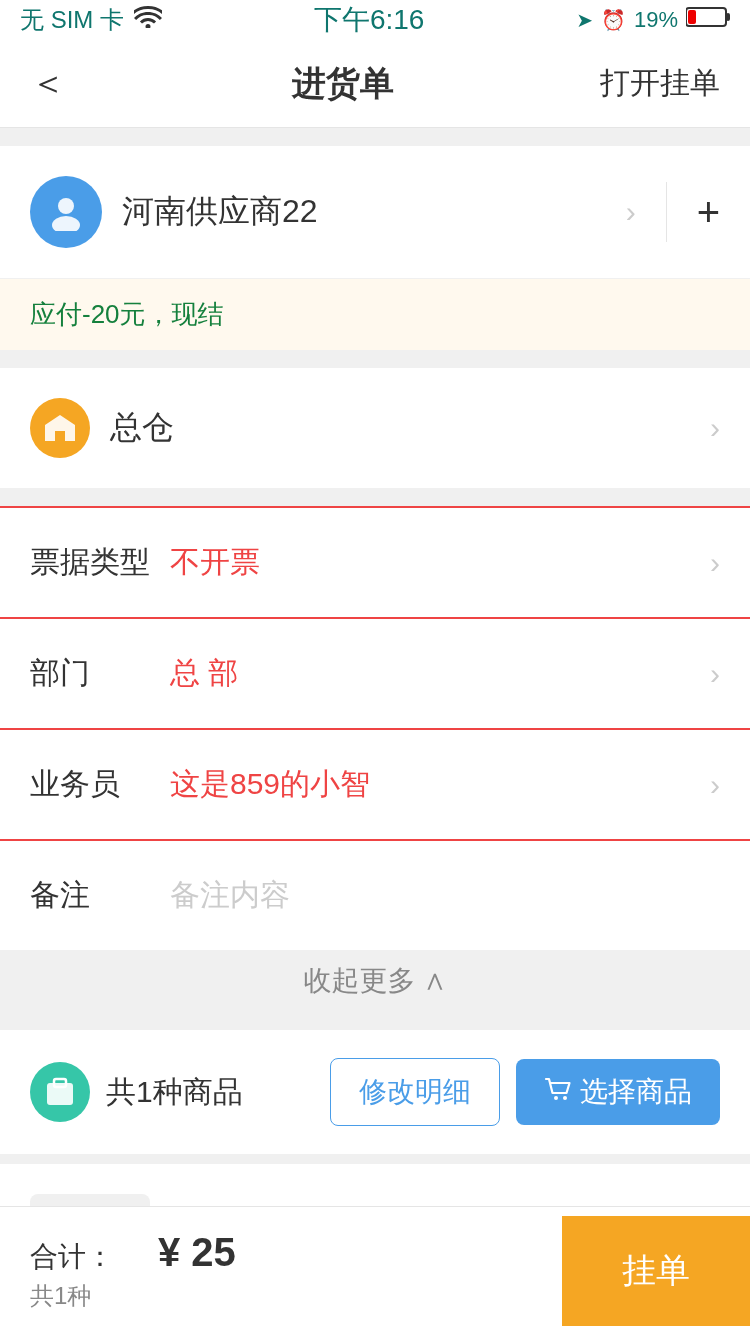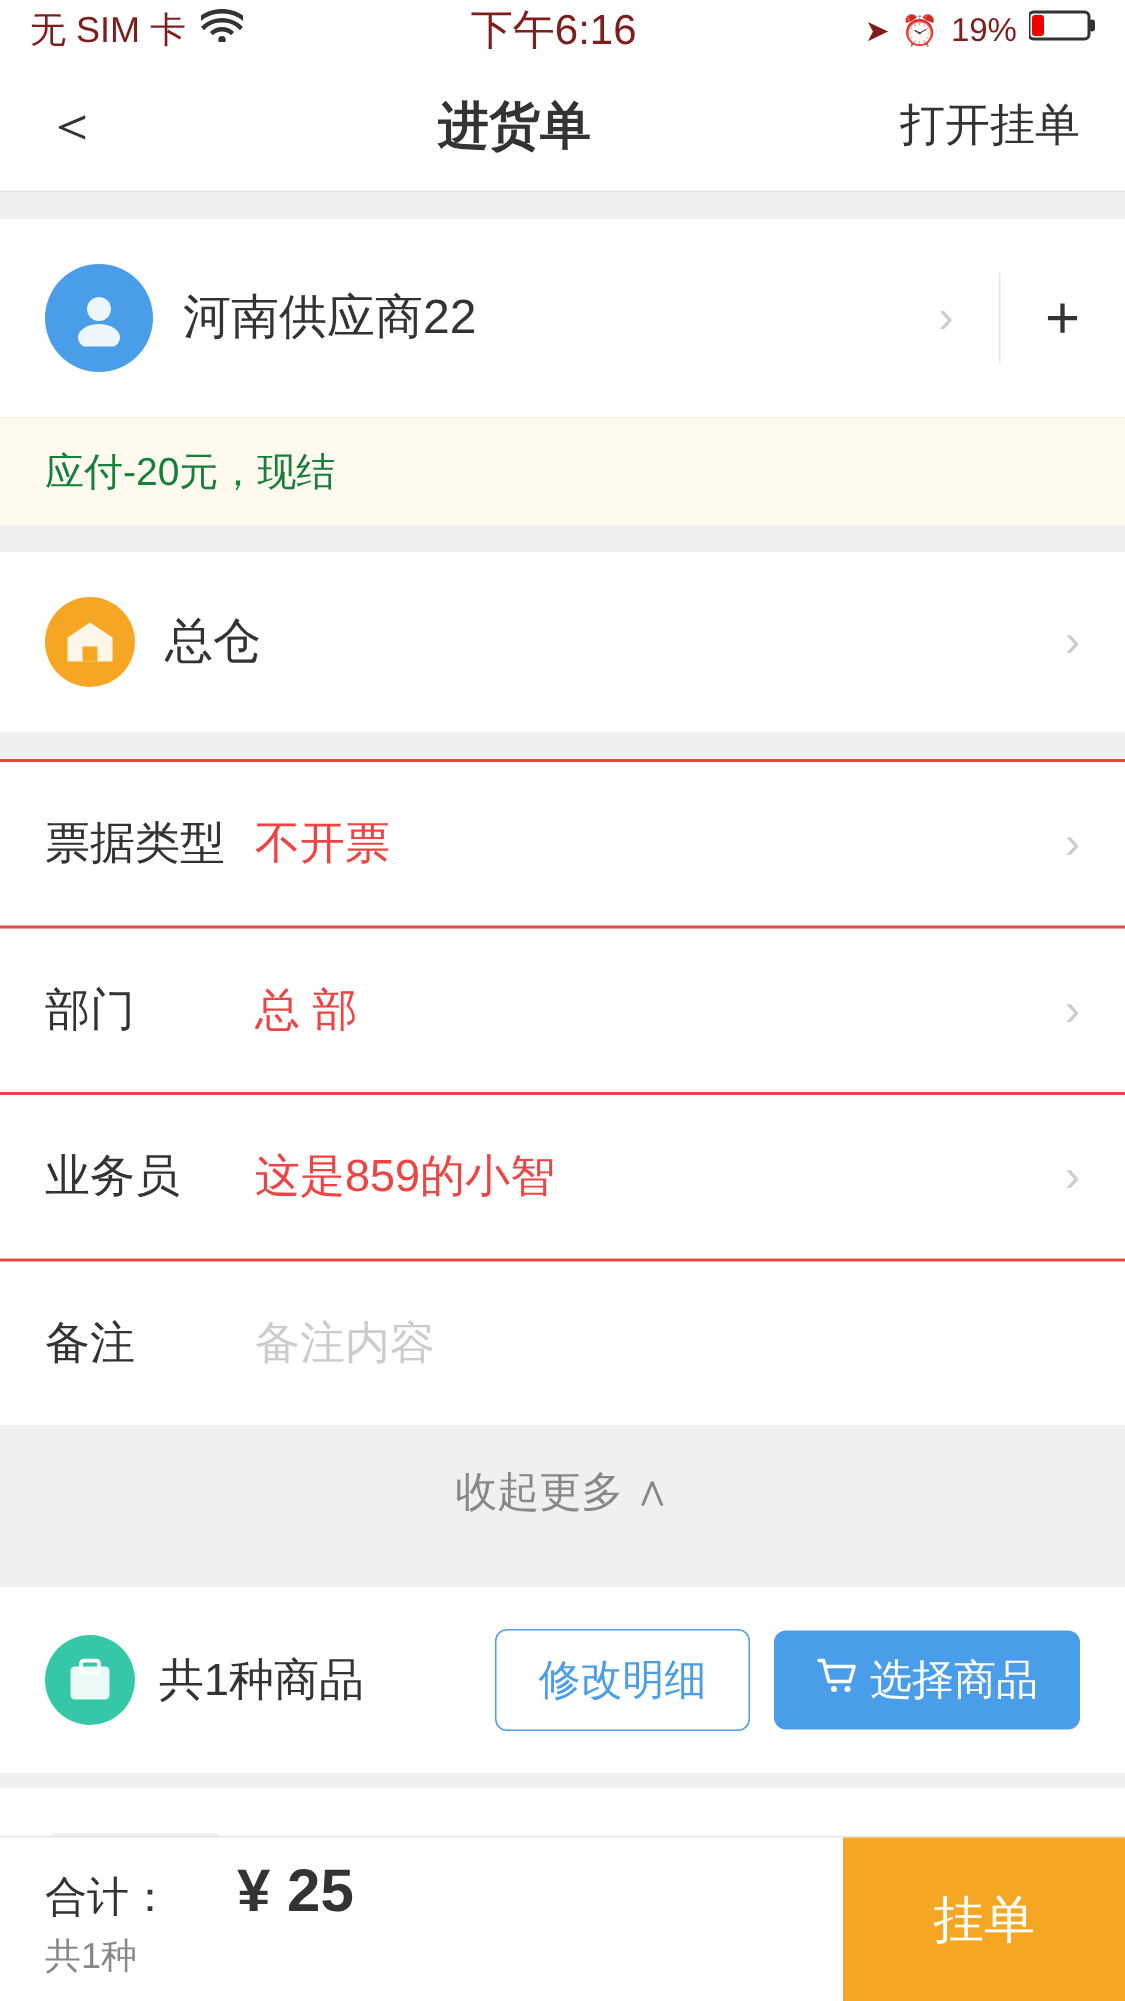--- a/index.html
+++ b/index.html
@@ -14,21 +14,21 @@
     }
     
     .status-bar {
       background: #fff;
       height: 40px;
       display: flex;
       align-items: center;
       justify-content: space-between;
       padding: 0 20px;
       font-size: 24px;
-      color: #7f1d1d;
+      color: #0f766e;
     }
     .status-left { display: flex; align-items: center; gap: 10px; }
     .status-center { font-size: 28px; font-weight: 500; }
     .status-right { display: flex; align-items: center; gap: 8px; font-size: 22px; }
     
     .nav-bar {
       background: #fff;
       height: 88px;
       display: flex;
       align-items: center;
@@ -157,21 +157,21 @@
       color: #ef4444;
       padding-left: 20px;
     }
     .form-placeholder {
       color: #ccc;
     }
     
     .collapse-bar {
       background: #f0f0f0;
       text-align: center;
-      padding: 26px;
+      padding: 12px;
       font-size: 28px;
       color: #888;
     }
     
     .product-header {
       background: #fff;
       display: flex;
       align-items: center;
       padding: 28px 30px;
       gap: 16px;
@@ -252,21 +252,21 @@
       color: #aaa;
       font-size: 32px;
       padding: 10px;
     }
     
     .footer {
       position: fixed;
       bottom: 0;
       left: 0;
       width: 750px;
-      height: 110px;
+      height: 128px;
       display: flex;
       align-items: center;
       background: #fff;
       border-top: 1px solid #e5e5e5;
     }
     .footer-total {
       flex: 1;
       padding: 0 30px;
     }
     .footer-total-label {

